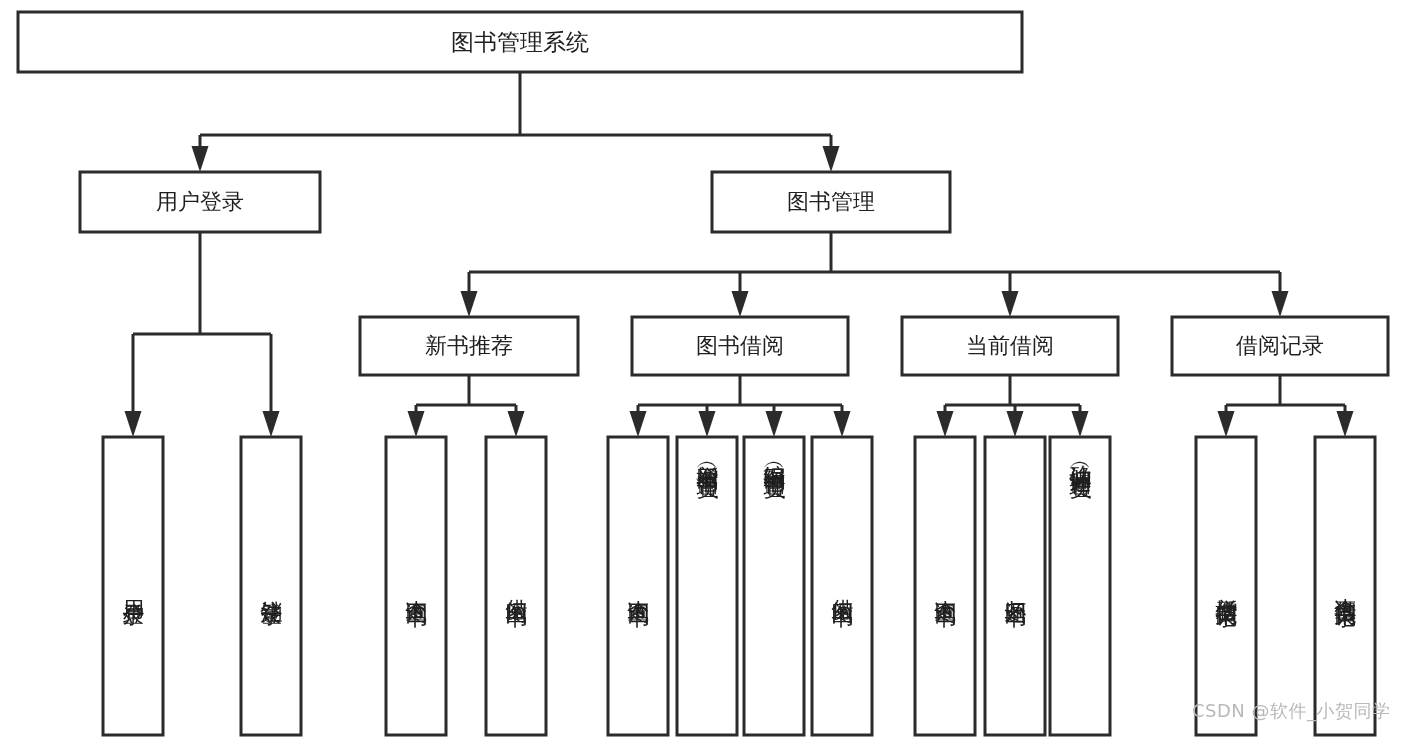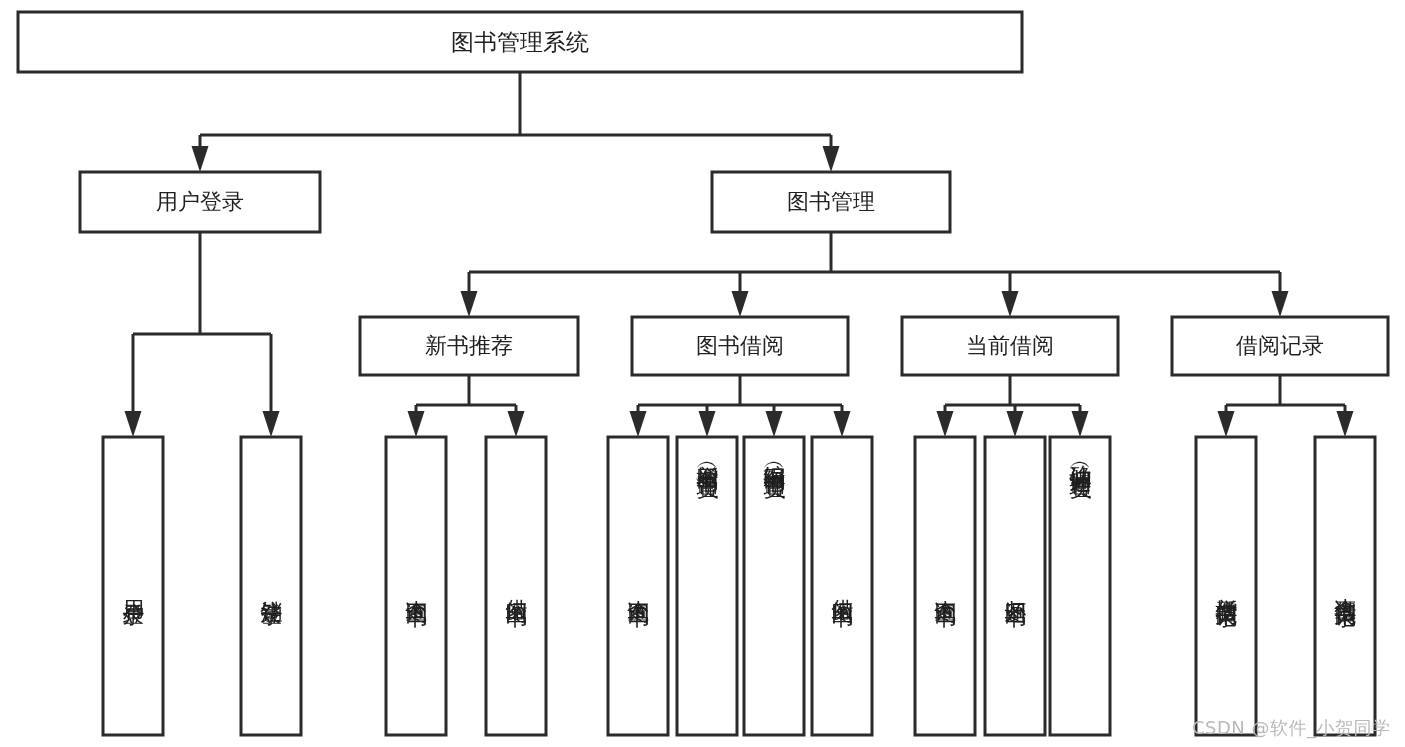--- a/index.html
+++ b/index.html
@@ -43,21 +43,21 @@
     font-size:22px;
     line-height:1.22;
     letter-spacing:2px;
     color:#1f1f1f;
     white-space:nowrap;
     pointer-events:none;
   }
   .watermark{
     position:absolute;
     left:1192px;
-    top:716px;
+    top:699px;
     font-size:18px;
     color:#b9b9b9;
     letter-spacing:0.5px;
     font-family:"DejaVu Sans","Liberation Sans",sans-serif;
     white-space:nowrap;
   }
 </style>
 </head>
 <body>
 

